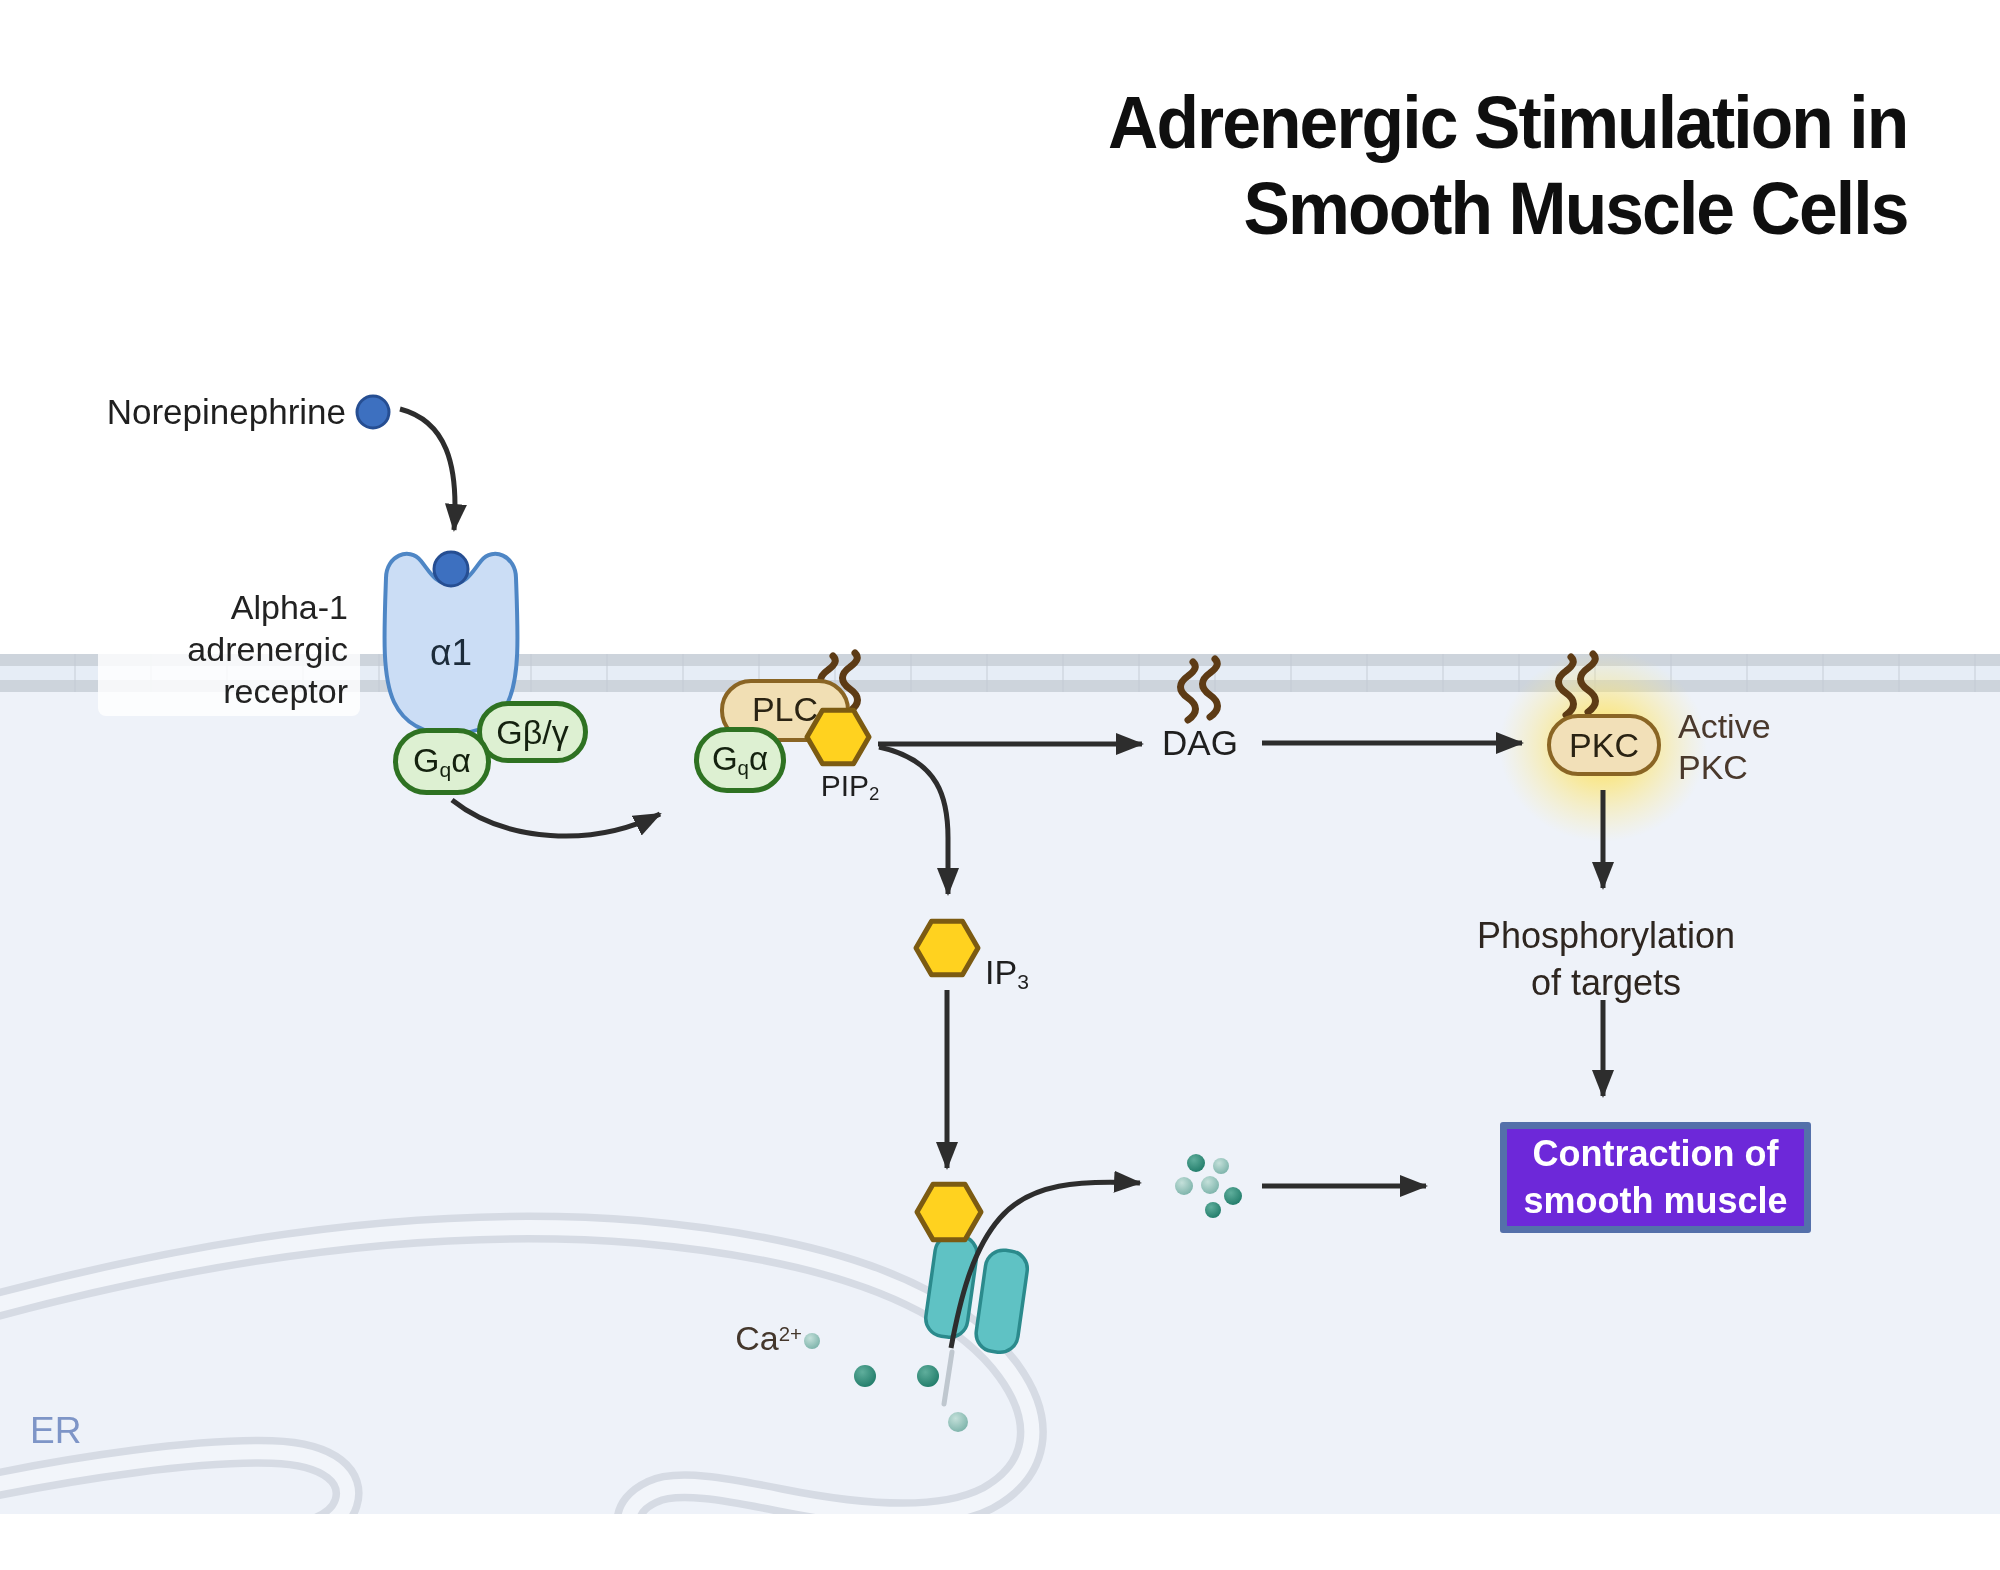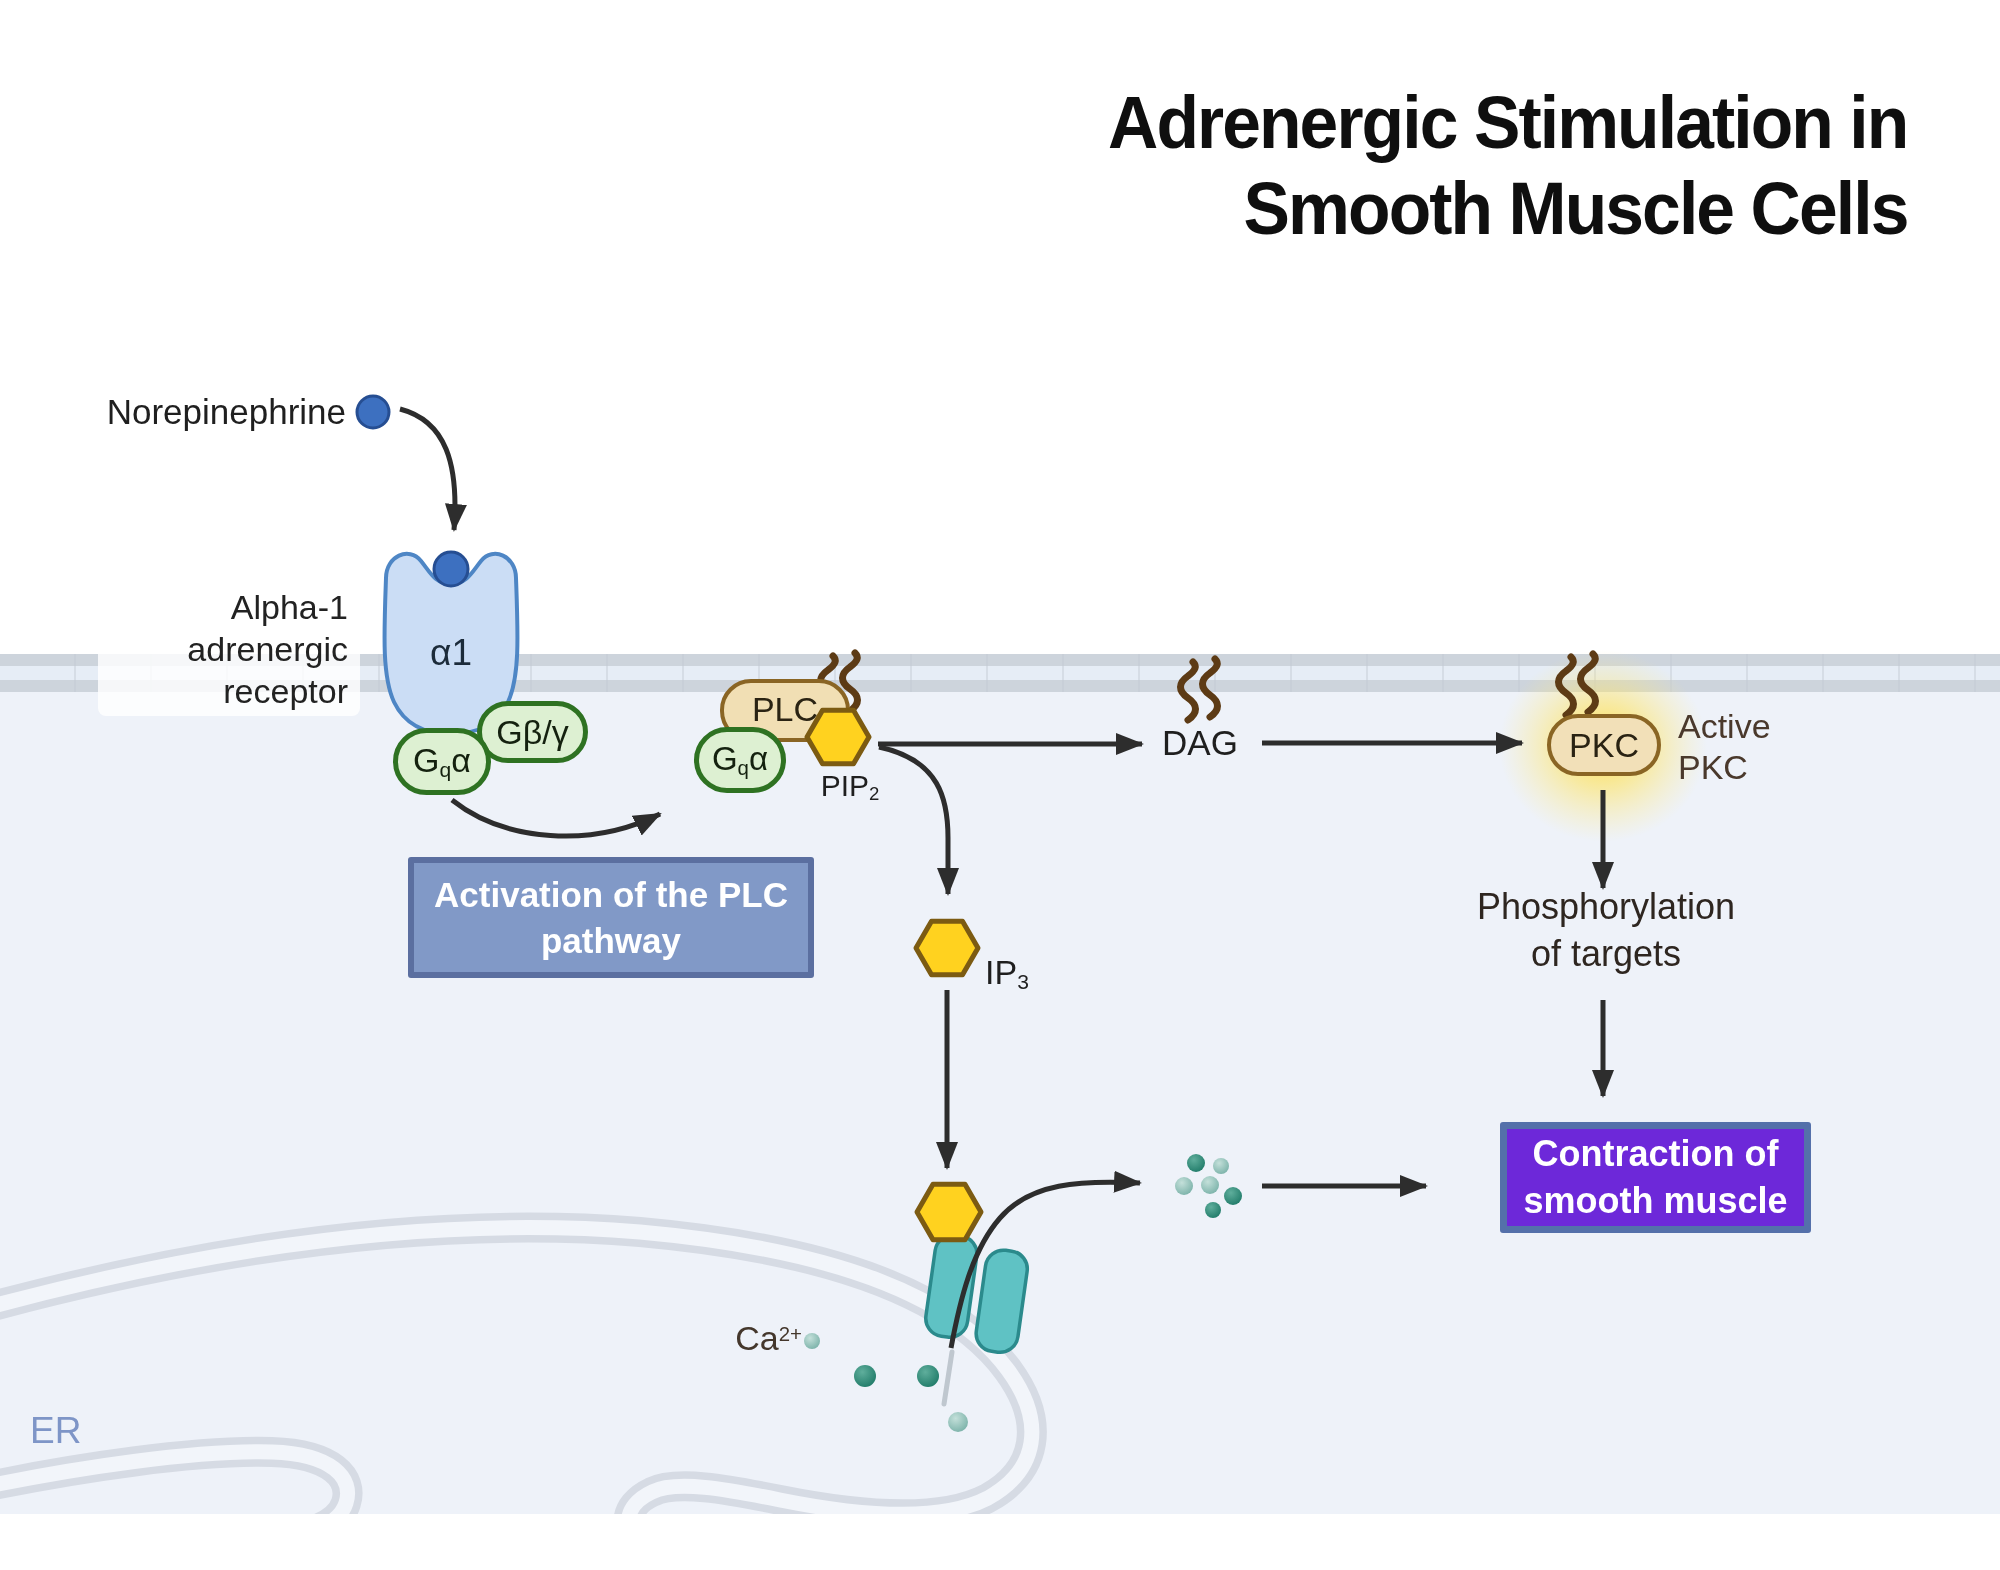--- a/index.html
+++ b/index.html
@@ -34,21 +34,21 @@
             font-size:34px;color:#2a2313;}
   #active-pkc-label{left:1678px;top:706px;font-size:34px;line-height:1.22;color:#4a392c;}
 
   #pip2-label{left:798px;top:769px;width:104px;font-size:30px;}
   #dag-label{left:1149px;top:723px;width:102px;font-size:35px;}
   #ip3-label{left:985px;top:929px;font-size:34px;margin-top:24px;}
   #ca-label{left:700px;top:1319px;width:102px;font-size:34px;color:#44372c;}
   #er-label{left:30px;top:1410px;font-size:37px;color:#7e95c7;}
   #cytoplasm-label{left:1400px;top:1476px;width:552px;font-size:37px;color:#96aad4;}
 
-  #phospho-label{left:1445px;top:884px;width:322px;font-size:36px;line-height:1.3;color:#2e2620;}
+  #phospho-label{left:1445px;top:913px;width:322px;font-size:36px;line-height:1.3;color:#2e2620;}
 
   .pbox{position:absolute;z-index:2;box-sizing:border-box;display:flex;flex-direction:column;
         align-items:center;justify-content:center;color:#fff;font-weight:bold;
         line-height:1.3;border-radius:3px;text-align:center;}
   #activation-box{left:408px;top:857px;width:406px;height:121px;background:#8199c7;
                   border:6px solid #5b6fa0;font-size:35px;}
   #contraction-box{left:1500px;top:1122px;width:311px;height:111px;background:#6d28d9;
                    border:7px solid #5470aa;font-size:36px;}
 </style>
 </head>
@@ -204,24 +204,20 @@
 
   <div class="lbl right" id="ca-label">
     <span>Ca</span><sup>2+</sup>
   </div>
 
   <div class="lbl center" id="phospho-label">
     <div>Phosphorylation</div>
     <div>of targets</div>
   </div>
 
-  <div class="pbox" id="activation-box">
-    <div>Activation of the PLC</div>
-    <div>pathway</div>
-  </div>
 
   <div class="pbox" id="contraction-box">
     <div>Contraction of</div>
     <div>smooth muscle</div>
   </div>
 
   <div class="lbl" id="er-label">ER</div>
 
 
 </div>

